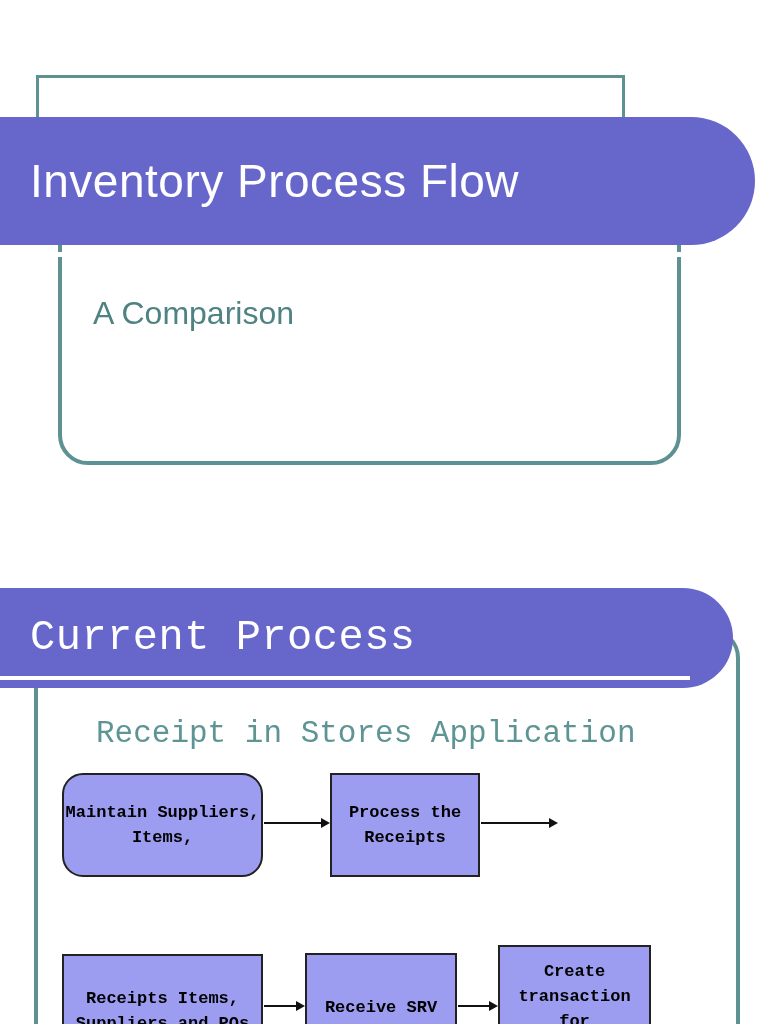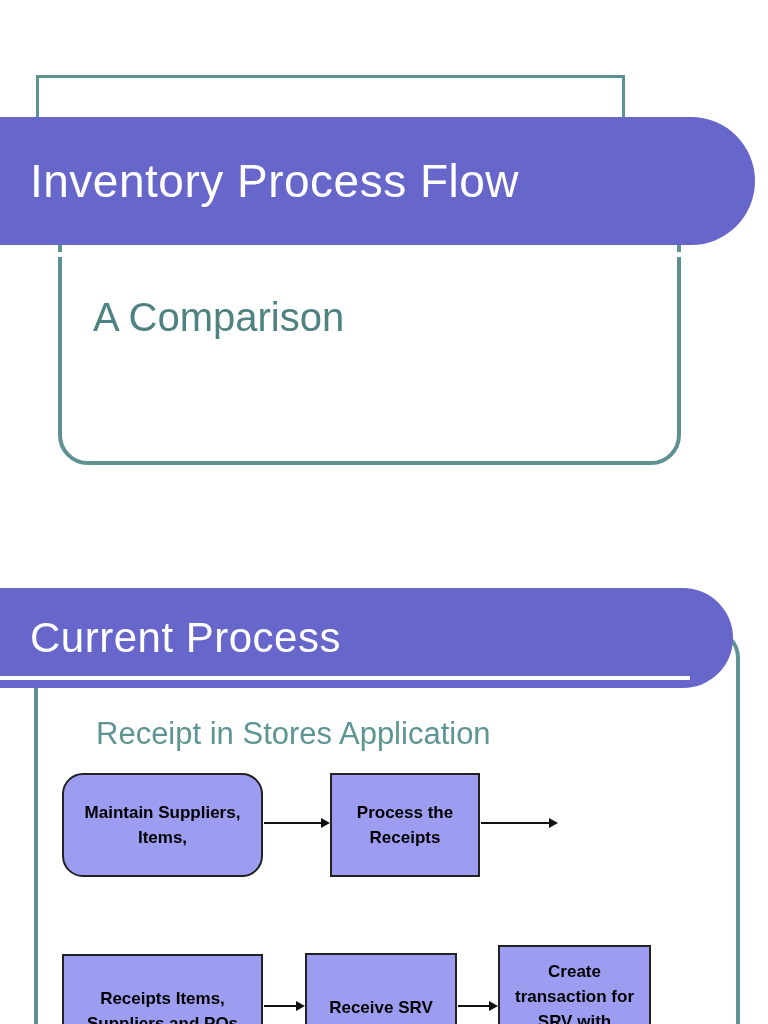--- a/index.html
+++ b/index.html
@@ -45,21 +45,21 @@
     letter-spacing: 0.5px;
     white-space: nowrap;
   }
   .banner-1 .banner-title { font-size: 46px; }
   .banner-2 .banner-title { font-size: 42px; }
   .white-line { background: #ffffff; z-index: 3; }
 
   
   .subtitle {
     color: var(--subtitle-teal);
-    font-size: 40px;
+    font-size: 32px;
     z-index: 2;
     white-space: nowrap;
   }
   .section-heading {
     color: var(--heading-teal);
     font-size: 31px;
     z-index: 2;
     white-space: nowrap;
     margin-left: 32px;
   }
@@ -107,21 +107,21 @@
     <div class="abs teal-round" style="left:58px;top:170px;width:615px;height:287px;"></div>
 
     <div class="abs banner banner-1">
       <span class="banner-title">Inventory Process Flow</span>
     </div>
     <div class="abs white-line" style="left:0;top:252px;width:698px;height:5px;"></div>
 
     <div class="abs subtitle" style="left:93px;top:295px;">A Comparison</div>
   </div>
 
-  <div class="abs" style="left:0;top:576px;width:768px;height:448px;">
+  <div class="abs" style="left:0;top:576px;width:768px;height:448px;font-family:Liberation Mono, monospace;">
 
     <div class="abs teal-round" style="left:34px;top:52px;width:698px;height:1000px;border-width:4px;"></div>
 
     <div class="abs banner banner-2" style="top:12px;">
       <span class="banner-title">Current Process</span>
     </div>
     <div class="abs white-line" style="left:0;top:100px;width:690px;height:4px;"></div>
 
     <div class="abs section-heading" style="left:64px;top:140px;">Receipt in Stores Application</div>
 

